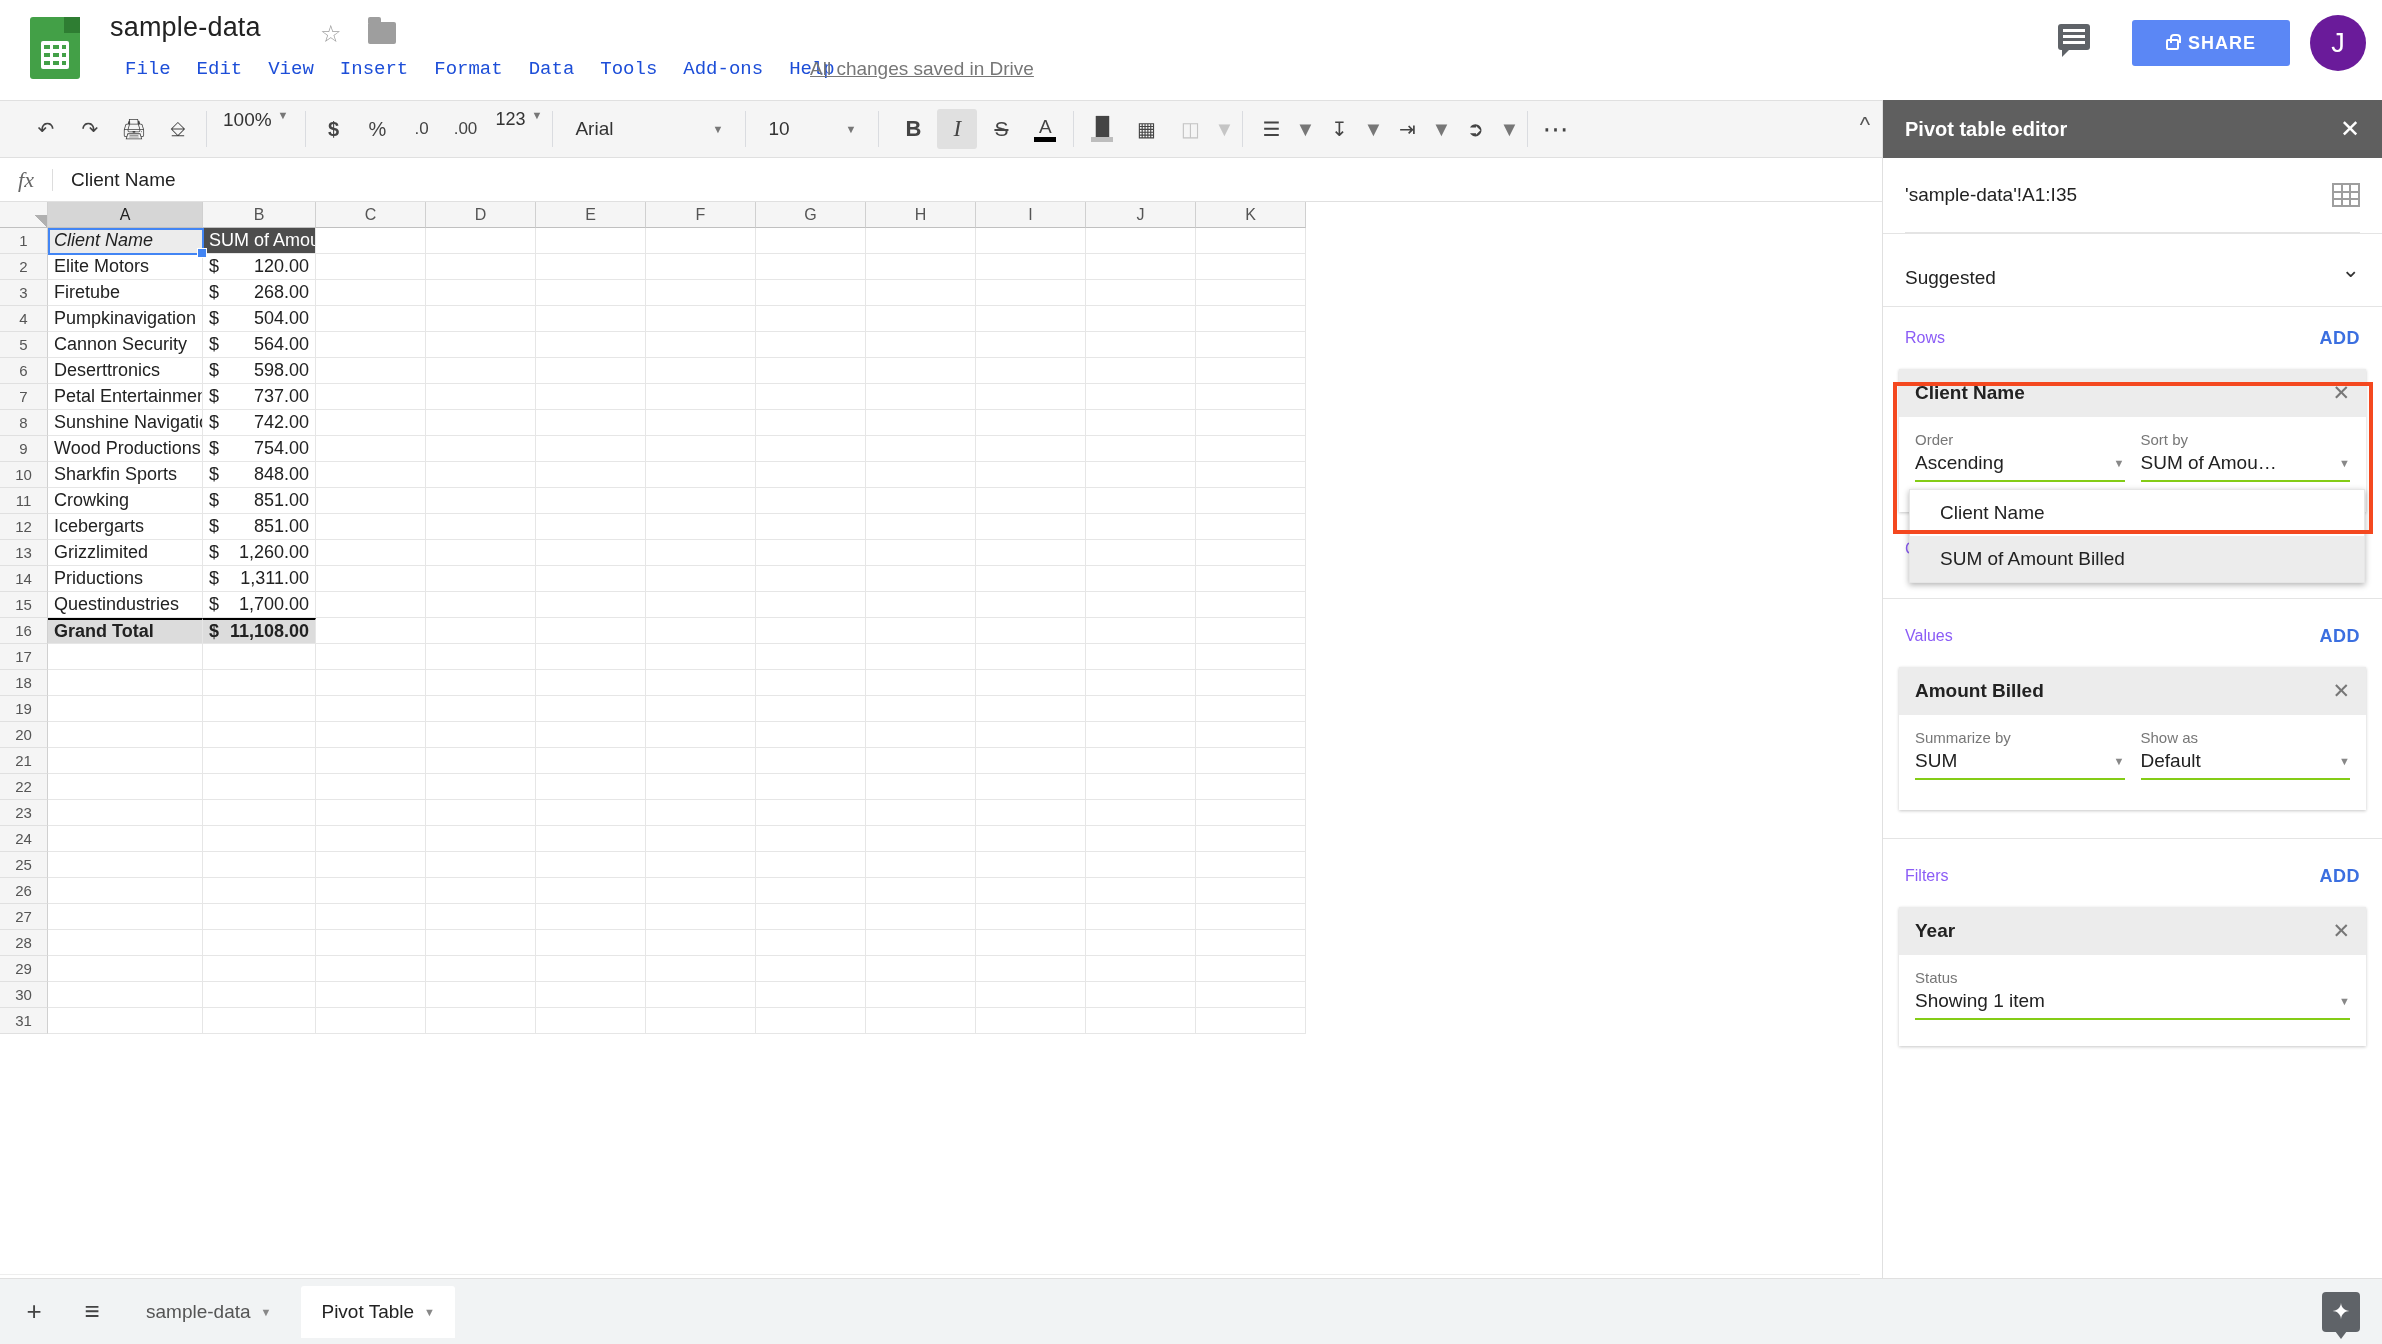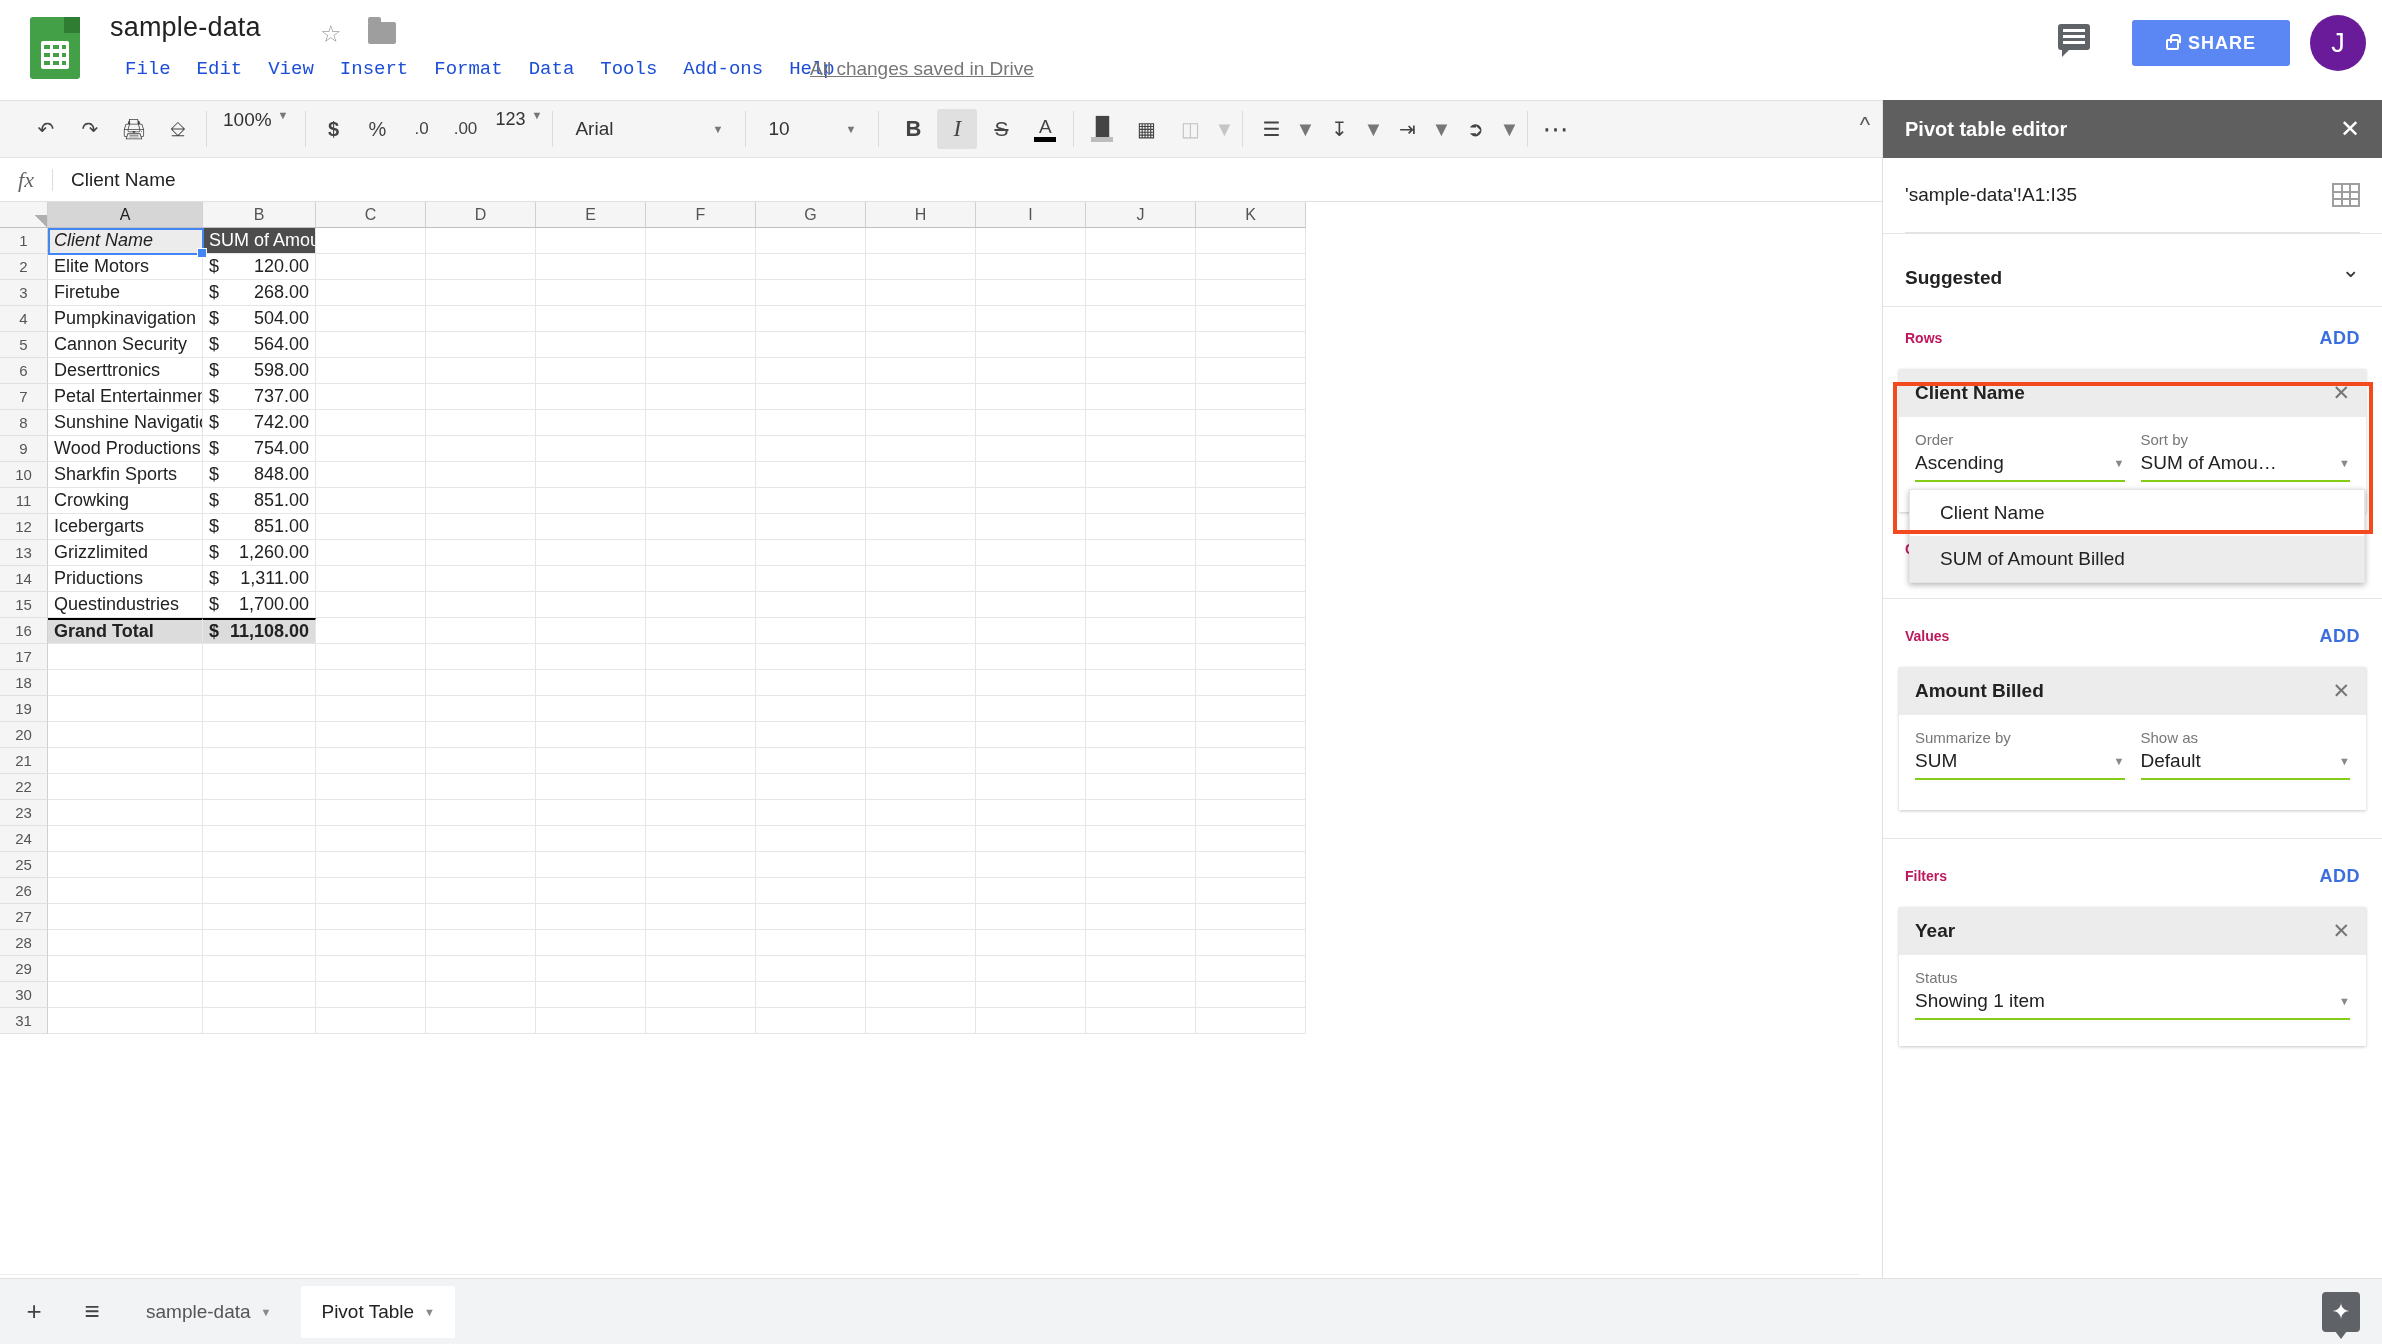--- a/index.html
+++ b/index.html
@@ -192,26 +192,26 @@
   #range-row { display: flex; align-items: center; justify-content: space-between; height: 74px; }
   #range-row .rv { font-size: 19px; color: #222; }
   #range-icon { width: 28px; height: 24px; border: 2px solid #9e9e9e; position: relative; }
   #range-icon i { position:absolute; background:#9e9e9e; display:block; }
   .pv-divider { height: 1px; background: #e4e4e4; margin: 0 22px; }
   .pv-divider.full { margin: 0; }
   #suggested-row {
     display:flex; align-items:center; justify-content:space-between; height: 74px;
     border-top: 1px solid #e4e4e4; border-bottom: 1px solid #e4e4e4; padding: 0 22px; cursor:pointer;
   }
-  #suggested-row .t { font-size: 19px; font-weight: bold; color: #222; margin-top: 16px; }
+  #suggested-row .t { font-size: 19px; font-weight: normal; color: #222; margin-top: 16px; }
   #suggested-row .chev { font-size: 22px; color: #333; }
   .sec-head {
     display:flex; align-items:center; justify-content:space-between; padding: 0 22px; height: 62px;
   }
-  .sec-head .t { font-size: 14px; font-weight: bold; color: #be185d; }
+  .sec-head .t { font-size: 16px; font-weight: normal; color: #8b5cf6; }
   .sec-head .add { font-size: 18px; color: #3b6fe0; font-weight: bold; letter-spacing:.5px; cursor:pointer; }
   .field-card { margin: 0 16px; background: #fff; box-shadow: 0 1px 3px rgba(0,0,0,.22); }
   .field-card .fc-head {
     background: #ececec; height: 48px; display:flex; align-items:center; justify-content:space-between;
     padding: 0 16px;
   }
   .field-card .fc-head .n { font-size: 19px; font-weight: bold; color: #222; }
   .field-card .fc-head .x { font-size: 21px; color: #777; cursor:pointer; }
   .fc-body { display: flex; padding: 14px 16px 8px 16px; gap: 16px; }
   .fc-col { flex: 1; }

